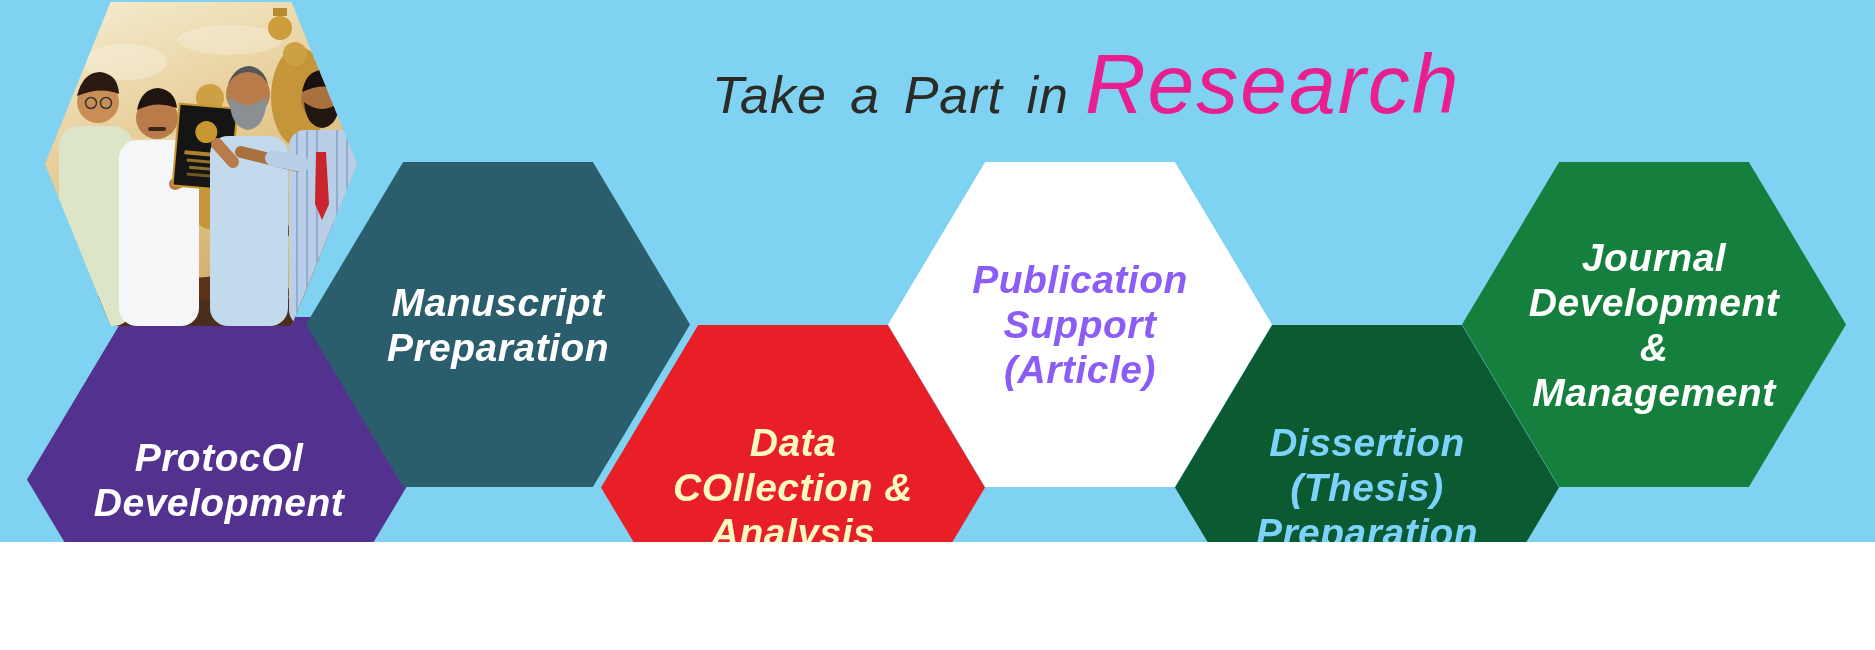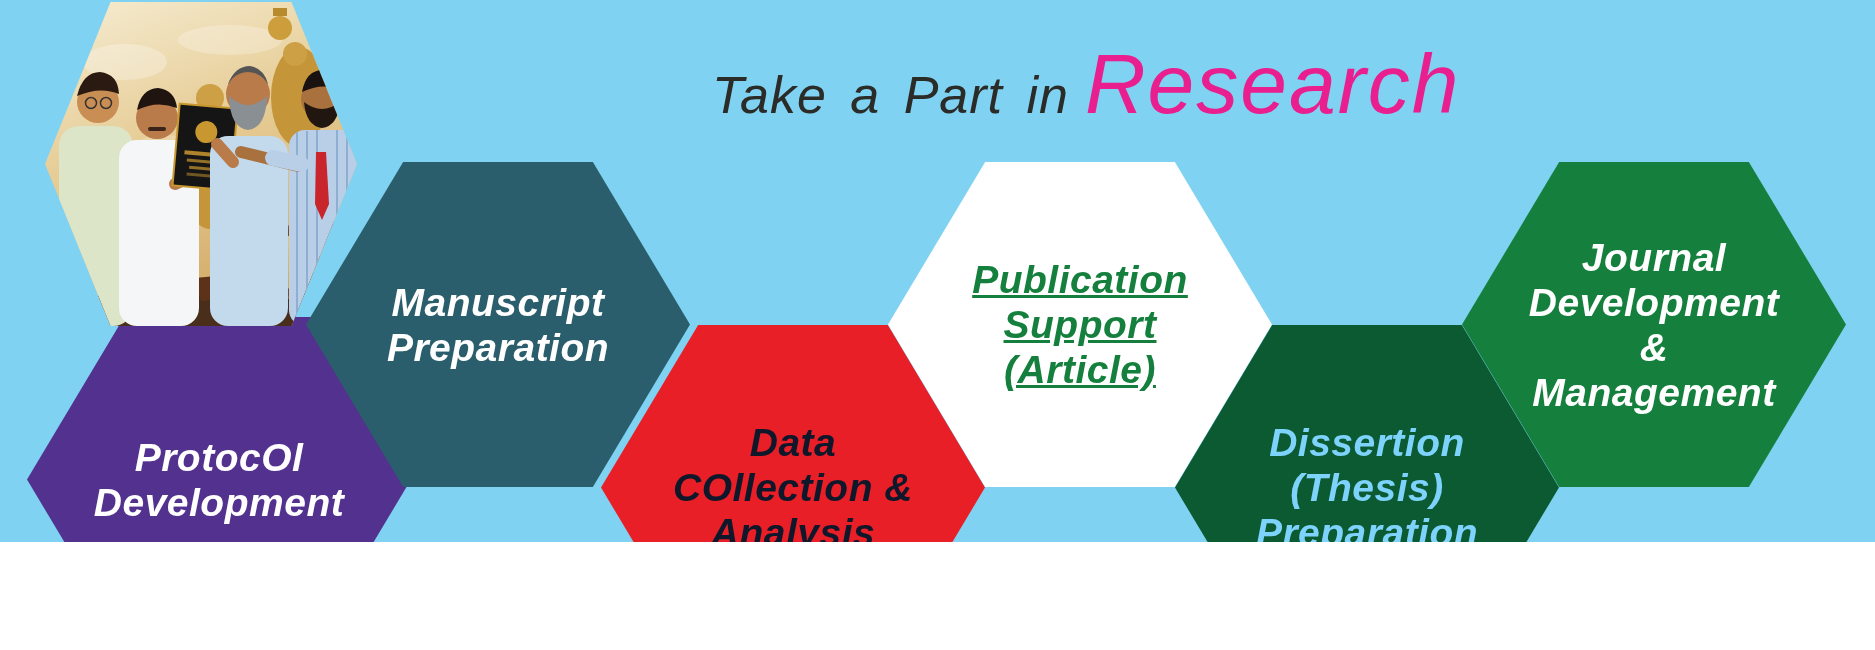--- a/index.html
+++ b/index.html
@@ -85,27 +85,27 @@
   <div class="hex hex-1" style="background: rgb(83, 49, 142); color: rgb(255, 255, 255);">
     <span class="hex-label">ProtocOl
 Development</span>
   </div>
 
   <div class="hex hex-2" style="background: rgb(42, 94, 108); color: rgb(255, 255, 255);">
     <span class="hex-label">Manuscript
 Preparation</span>
   </div>
 
-  <div class="hex hex-3" style="background: rgb(233, 31, 39); color: #0f172a;">
+  <div class="hex hex-3" style="background: rgb(233, 31, 39); color: #fef9c3;">
     <span class="hex-label">Data
 COllection &amp;
 Analysis</span>
   </div>
 
-  <div class="hex hex-4" style="background: rgb(255, 255, 255); color: #15803d; text-decoration: underline;">
+  <div class="hex hex-4" style="background: rgb(255, 255, 255); color: #8b5cf6;">
     <span class="hex-label">Publication
 Support
 (Article)</span>
   </div>
 
   <div class="hex hex-5" style="background: rgb(12, 90, 49); color: #7dd3fc;">
     <span class="hex-label">Dissertion
 (Thesis)
 Preparation</span>
   </div>

